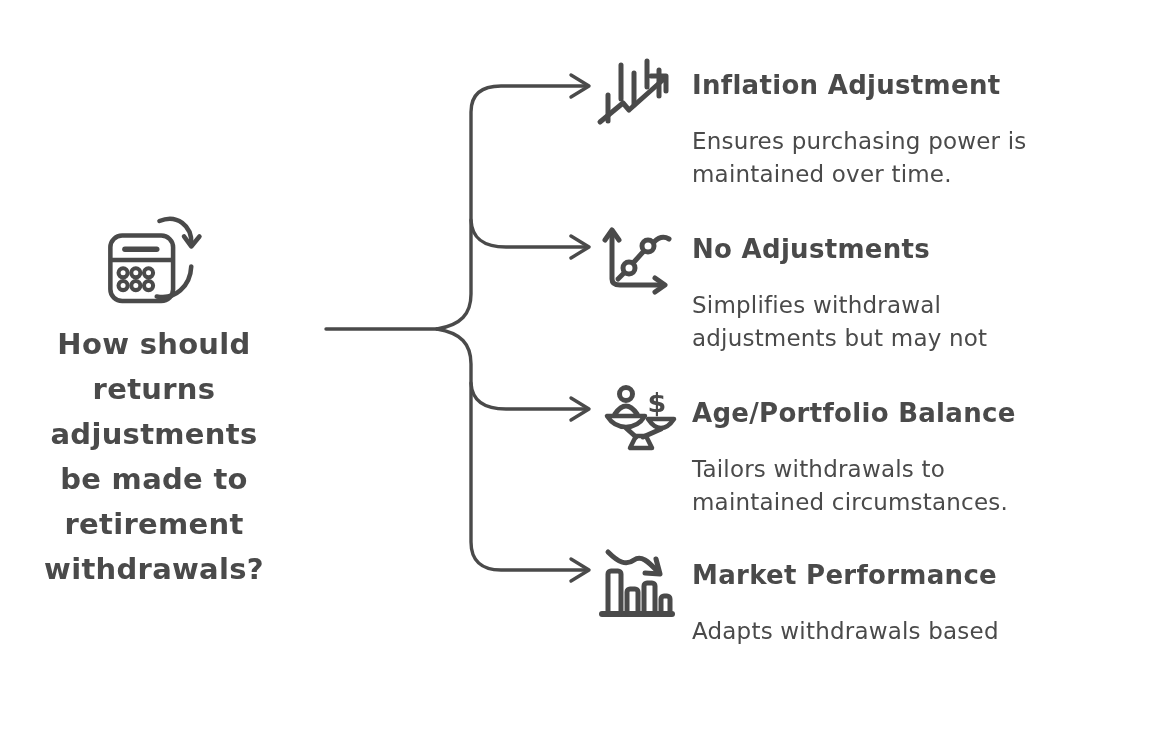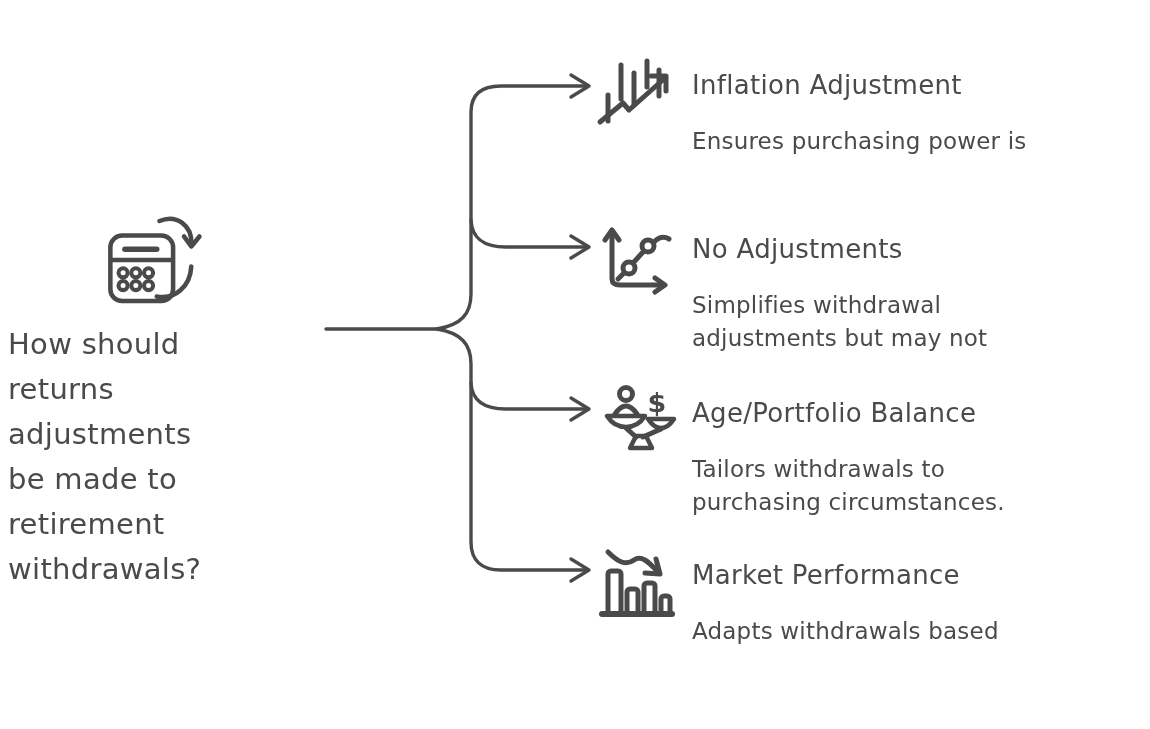--- a/index.html
+++ b/index.html
@@ -10,34 +10,34 @@
     background:var(--bg); color:var(--ink); overflow:hidden;
     font-family:"DejaVu Sans","Liberation Sans",sans-serif;
   }
   svg { display:block; }
   .connectors { position:absolute; left:0; top:0; }
 
   
   .central-icon { position:absolute; left:104px; top:210px; width:100px; height:102px; }
   .central-question {
     position:absolute; left:8px; top:322px; width:292px;
-    font-weight:normal; font-size:29px; line-height:45px;
+    text-align:center; font-weight:bold; font-size:29px; line-height:45px;
     letter-spacing:0.3px;
   }
 
   
   .branch { position:absolute; left:596px; width:500px; }
   .branch-b1 { top:48px; }
   .branch-b2 { top:212px; }
   .branch-b3 { top:376px; }
   .branch-b4 { top:538px; }
   .branch .icon-box { position:absolute; left:0; top:5px; width:84px; height:84px; }
   .branch-title {
     position:absolute; left:96px; top:22px;
-    font-weight:normal; font-size:26px; letter-spacing:0.3px; white-space:nowrap;
+    font-weight:bold; font-size:26px; letter-spacing:0.3px; white-space:nowrap;
   }
   .branch-desc { position:absolute; left:96px; top:77px; }
   .branch-desc .desc-line {
     font-size:23px; line-height:33px; white-space:nowrap; letter-spacing:0.2px;
   }
   .stroke { fill:none; stroke:currentColor; stroke-linecap:round; stroke-linejoin:round; }
 </style>
 </head>
 <body>
 
@@ -99,20 +99,21 @@
           <path d="M 51 8 L 51 34"></path>
           <path d="M 63 17 L 63 43"></path>
           <path d="M 4 69 L 27 50 L 33 57 L 69 25"></path>
           <path d="M 55 23 L 70 23 L 70 38"></path>
         </g>
       </svg>
     </div>
     <div class="branch-title">Inflation Adjustment</div>
     <div class="branch-desc">
       <div class="desc-line">Ensures purchasing power is</div>
+      <div class="desc-line">maintained over time.</div>
     </div>
   </div>
 
   <div class="branch branch-b2">
     <div class="icon-box">
       <svg width="84" height="84" viewBox="0 0 84 84" aria-hidden="true">
         <g class="stroke" stroke-width="5">
           <path d="M 16 16 L 16 62 Q 16 68 24 68 L 66 68"></path>
           <path d="M 9 23 L 16 13 L 23 23"></path>
           <path d="M 59 61 L 69 68 L 59 75"></path>
@@ -142,21 +143,21 @@
           <path d="M 30 47 L 40 56"></path>
           <path d="M 65 48 L 47 56"></path>
           <path d="M 34 67 L 56 67 L 50 55 L 40 55 Z" stroke-width="4.5"></path>
         </g>
         <text x="61" y="31" text-anchor="middle" font-size="27" font-weight="bold" fill="currentColor" font-family="DejaVu Sans, sans-serif">$</text>
       </svg>
     </div>
     <div class="branch-title">Age/Portfolio Balance</div>
     <div class="branch-desc">
       <div class="desc-line">Tailors withdrawals to</div>
-      <div class="desc-line">purchasing circumstances.</div>
+      <div class="desc-line">maintained circumstances.</div>
     </div>
   </div>
 
   <div class="branch branch-b4">
     <div class="icon-box">
       <svg width="84" height="84" viewBox="0 0 84 84" aria-hidden="true">
         <g class="stroke" stroke-width="5">
           <path d="M 6 71 L 76 71" stroke-width="6"></path>
           <rect x="12" y="28" width="13" height="43" rx="3"></rect>
           <rect x="31" y="46" width="11" height="25" rx="3"></rect>

